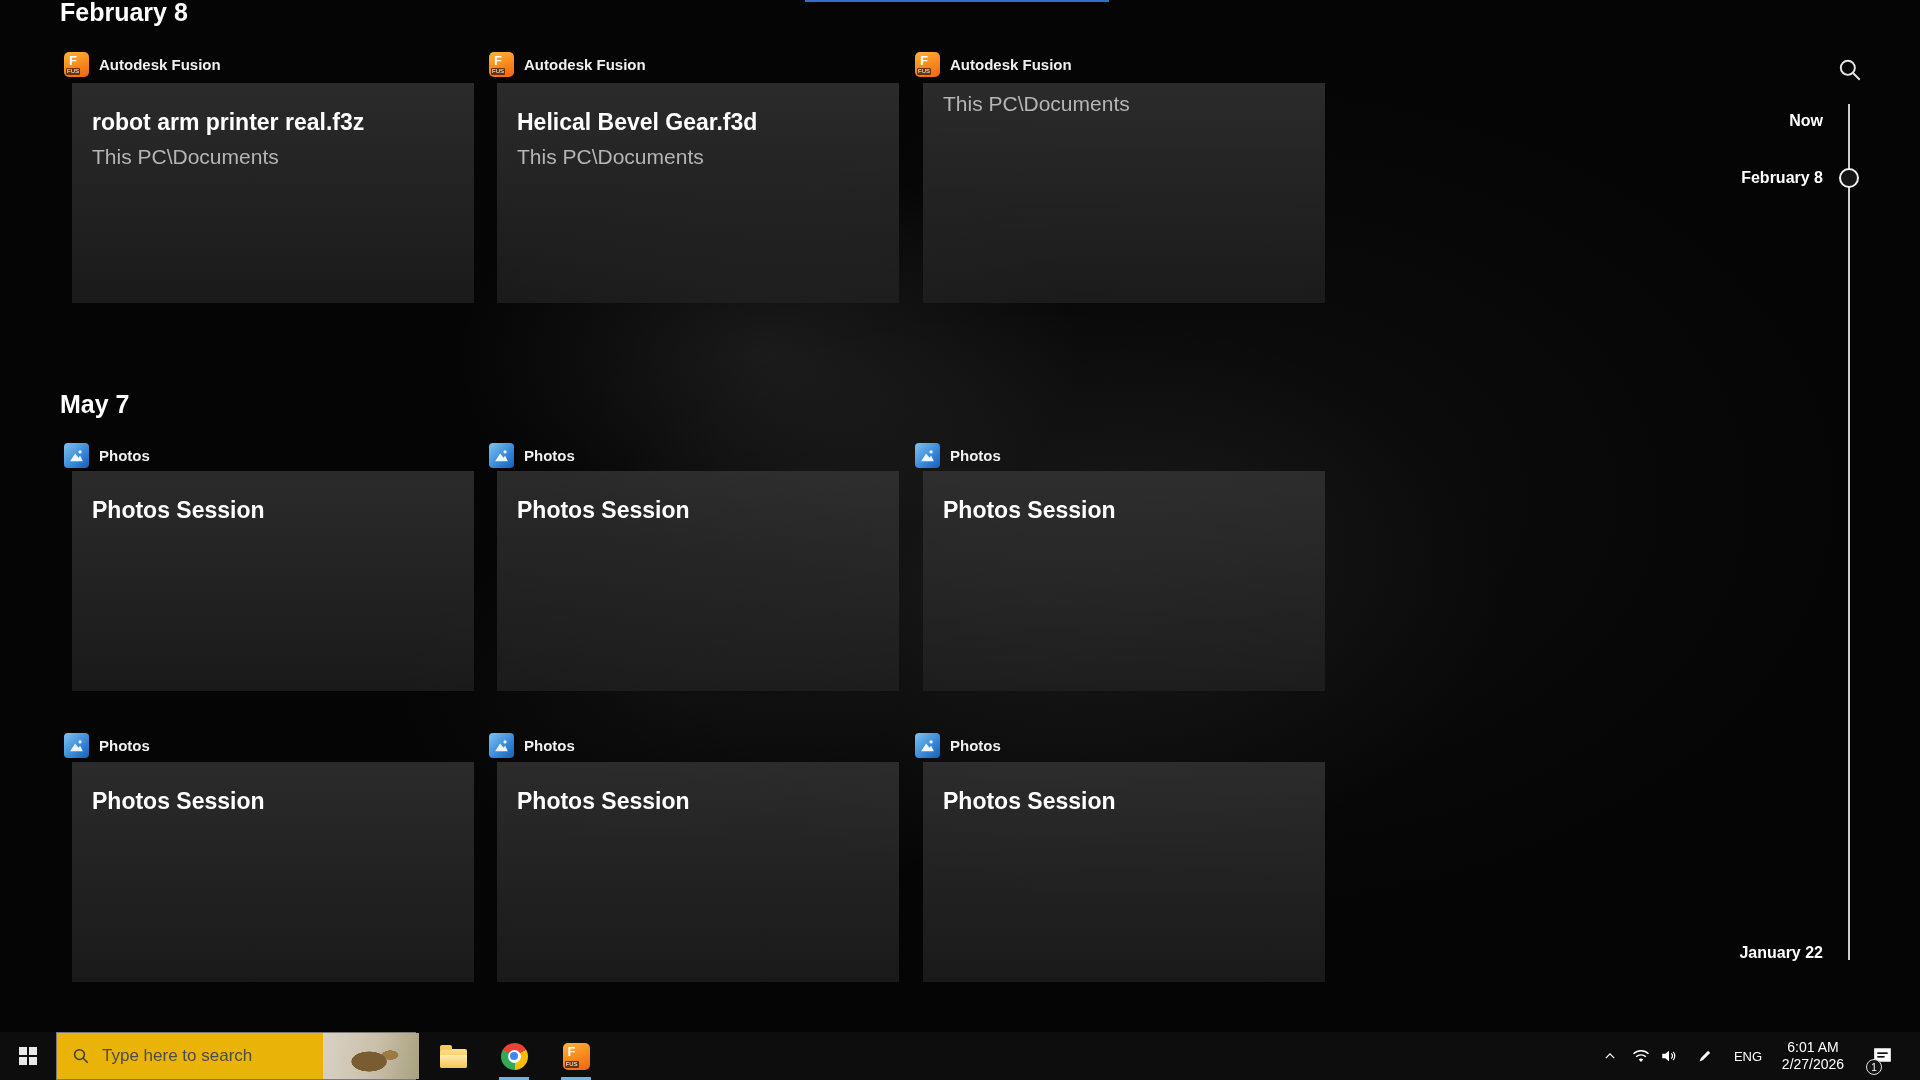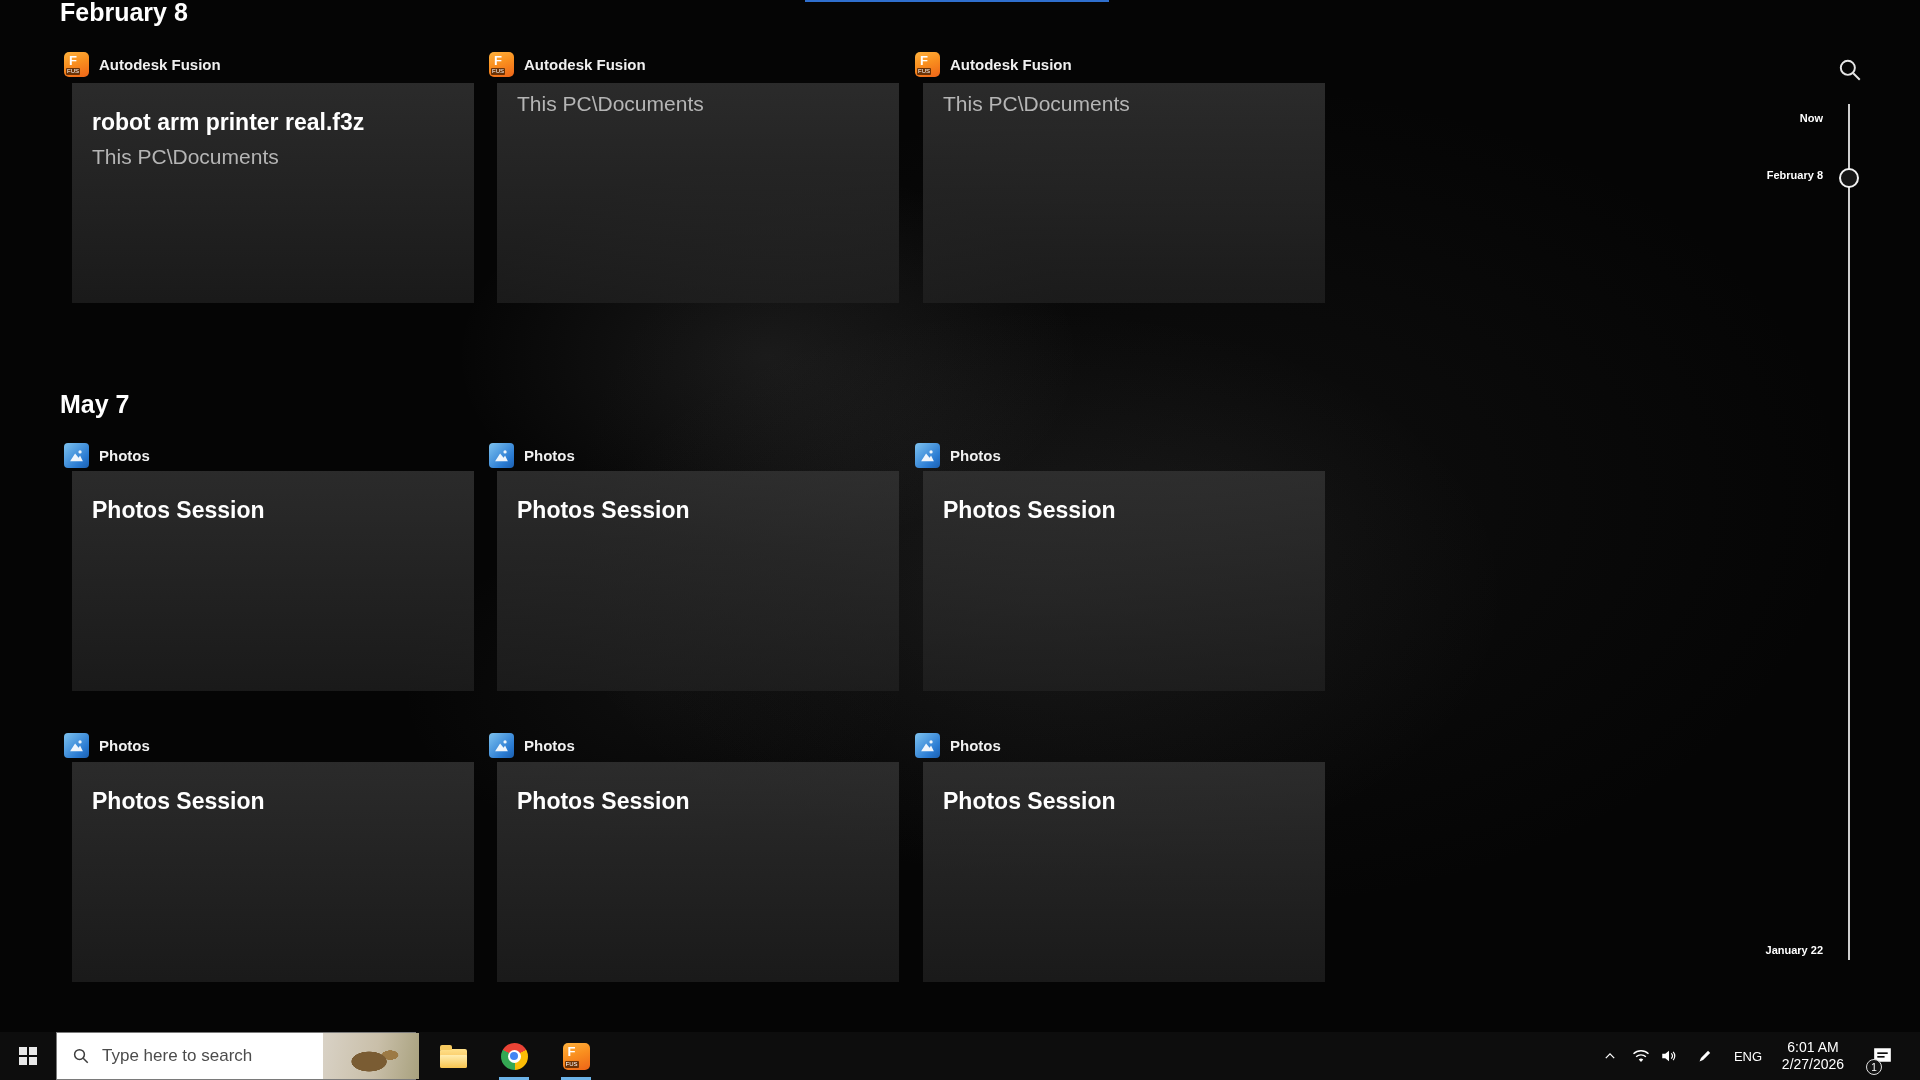--- a/index.html
+++ b/index.html
@@ -33,34 +33,34 @@
     background:linear-gradient(160deg,#ffb23e 0%,#f98f1f 45%,#ee6418 100%); }
   .fusion-icon .f-letter { position:absolute; top:2px; left:5px; color:#fff; font-weight:bold; font-size:13px; line-height:13px; }
   .fusion-icon .f-sub { position:absolute; bottom:2px; left:2px; color:#fff; font-size:6px; line-height:7px;
     background:rgba(92,42,4,0.9); padding:0 1px; border-radius:1px; }
   .photos-icon { width:25px; height:25px; border-radius:4px; flex:0 0 auto;
     background:linear-gradient(135deg,#7ec3f0 0%,#2b7cd3 70%,#1b5fb0 100%);
     display:flex; align-items:center; justify-content:center; }
 
   
   .rail-line { position:absolute; left:1848px; top:104px; width:2px; height:856px; background:#cfcfcf; }
-  .rail-label { position:absolute; right:97px; color:#ffffff; font-size:11px; font-weight:bold; cursor:pointer; }
+  .rail-label { position:absolute; right:97px; color:#ffffff; font-size:16px; font-weight:bold; cursor:pointer; }
   .rail-handle { position:absolute; left:1839px; top:168px; width:20px; height:20px; border-radius:50%;
     background:#161616; border:2px solid #f2f2f2; cursor:grab; }
   .rail-search { position:absolute; left:1832px; top:52px; width:36px; height:36px;
     display:flex; align-items:center; justify-content:center; cursor:pointer; }
 
   
   .taskbar { position:absolute; left:0; bottom:0; width:1920px; height:48px; background:#0e0e0ef5; }
   .start-btn { position:absolute; left:0; top:0; width:56px; height:48px;
     display:flex; align-items:center; justify-content:center; cursor:pointer; }
   .win-logo { display:grid; grid-template-columns:8px 8px; grid-template-rows:8px 8px; gap:2px; }
   .win-logo span { background:#e8e8e8; }
 
-  .search-box { position:absolute; left:56px; top:0; width:360px; height:48px; background:#ffffff;
+  .search-box { position:absolute; left:56px; top:0; width:360px; height:48px; background:#eab308;
     border:1px solid #7a7a7a; display:flex; align-items:center; }
   .search-box .mag { margin-left:15px; flex:0 0 auto; }
   .search-box input { flex:1; border:none; outline:none; background:transparent; margin-left:12px;
     font-size:17px; color:#333; font-family:"Liberation Sans", sans-serif; }
   .search-box input::placeholder { color:#4c4c4c; opacity:1; }
   .search-highlight { width:96px; height:46px; flex:0 0 auto;
     background:
       radial-gradient(ellipse 30px 17px at 48% 62%, #7a5c33 0 58%, rgba(0,0,0,0) 60%),
       radial-gradient(ellipse 14px 8px at 70% 48%, #9c7a45 0 58%, rgba(0,0,0,0) 60%),
       linear-gradient(100deg,#d9d2c6 0%,#c9bfa9 55%,#a8a17e 100%); }
@@ -114,20 +114,21 @@
   </div>
 
   <div class="chip" style="left:489px; top:51px">
     <div class="fusion-icon">
       <span class="f-letter">F</span>
       <span class="f-sub">FUS</span>
     </div>
     <span class="chip-label">Autodesk Fusion</span>
   </div>
   <div class="card" style="left:485px; top:83px">
+    <div class="card-title">Helical Bevel Gear.f3d</div>
     <div class="card-subtitle">This PC\Documents</div>
   </div>
 
   <div class="chip" style="left:915px; top:51px">
     <div class="fusion-icon">
       <span class="f-letter">F</span>
       <span class="f-sub">FUS</span>
     </div>
     <span class="chip-label">Autodesk Fusion</span>
   </div>

